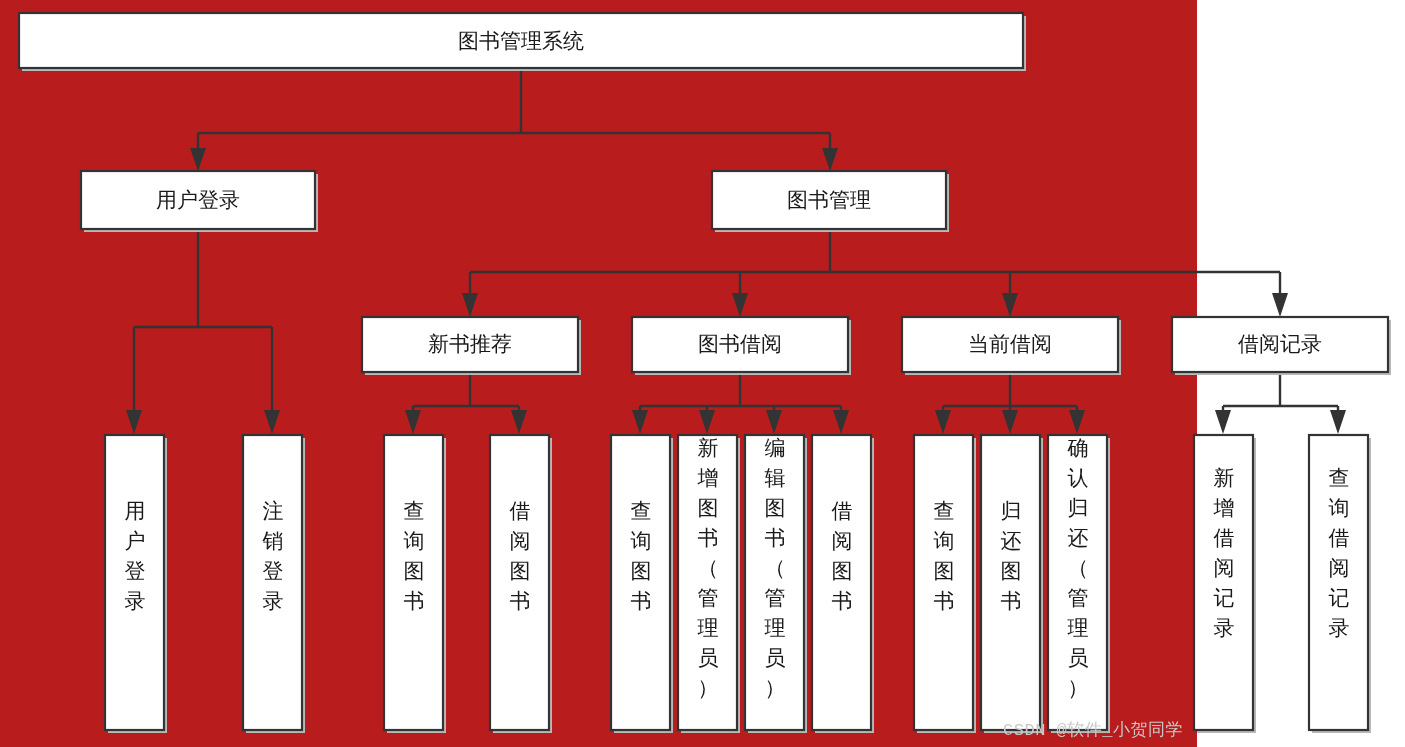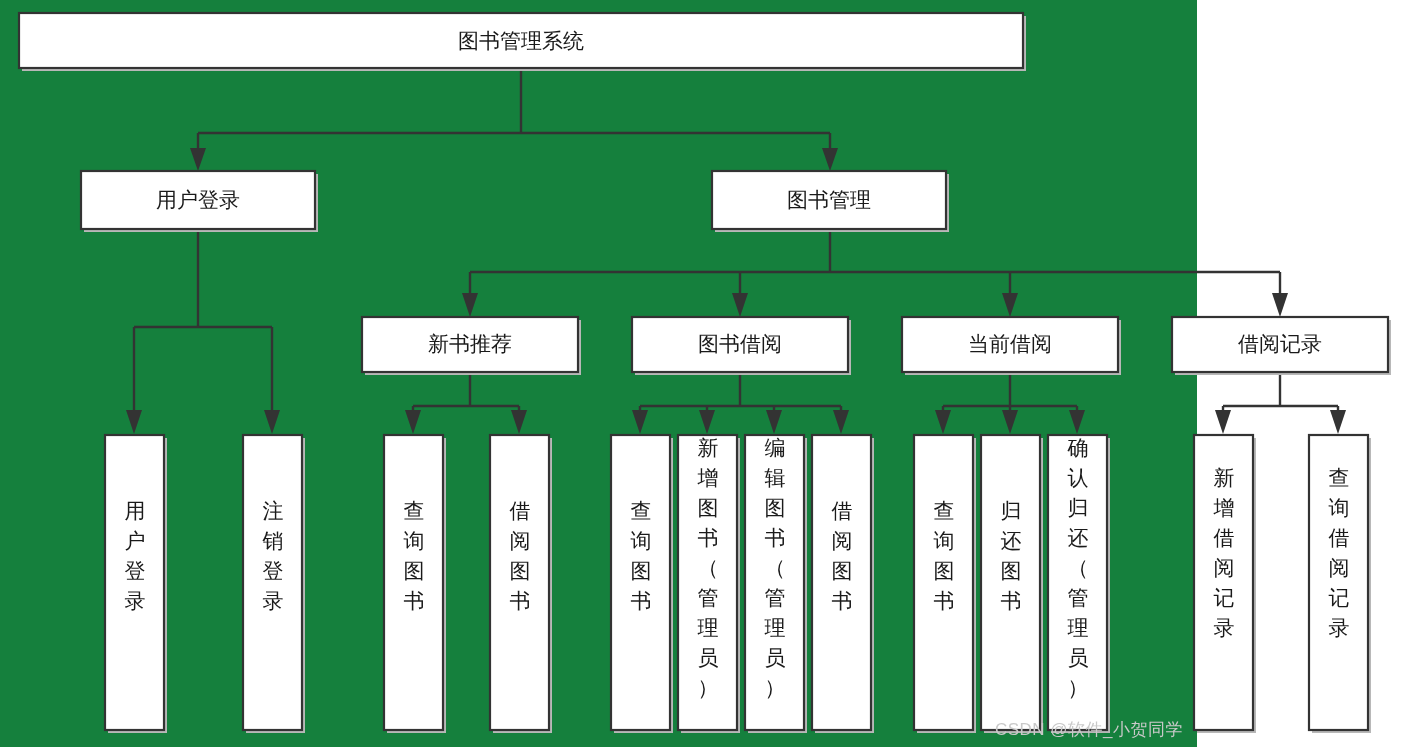--- a/index.html
+++ b/index.html
@@ -11,21 +11,21 @@
   body {
     width: 1405px;
     height: 747px;
     font-family: "DejaVu Sans", "Liberation Sans", sans-serif;
     overflow: hidden;
   }
   #diagram-root {
     position: relative;
     width: 1197px;
     height: 747px;
-    background: #15803d;
+    background: #b91c1c;
   }
   svg.diagram-canvas {
     position: absolute;
     top: 0;
     left: 0;
     width: 1405px;
     height: 747px;
   }
   .node-box {
     fill: #ffffff;
@@ -55,21 +55,21 @@
   .leaf-label {
     fill: #1a1a1a;
     font-family: "DejaVu Sans", "Liberation Sans", sans-serif;
     font-size: 21px;
     text-anchor: middle;
   }
   .watermark-text {
     position: absolute;
     right: 14px;
     bottom: 6px;
-    font-family: Liberation Sans, sans-serif;
+    font-family: Liberation Mono, monospace;
     font-size: 17px;
     color: #c9c9c9;
     letter-spacing: 0.5px;
     white-space: nowrap;
     user-select: none;
   }
 </style>
 </head>
 <body>
 

